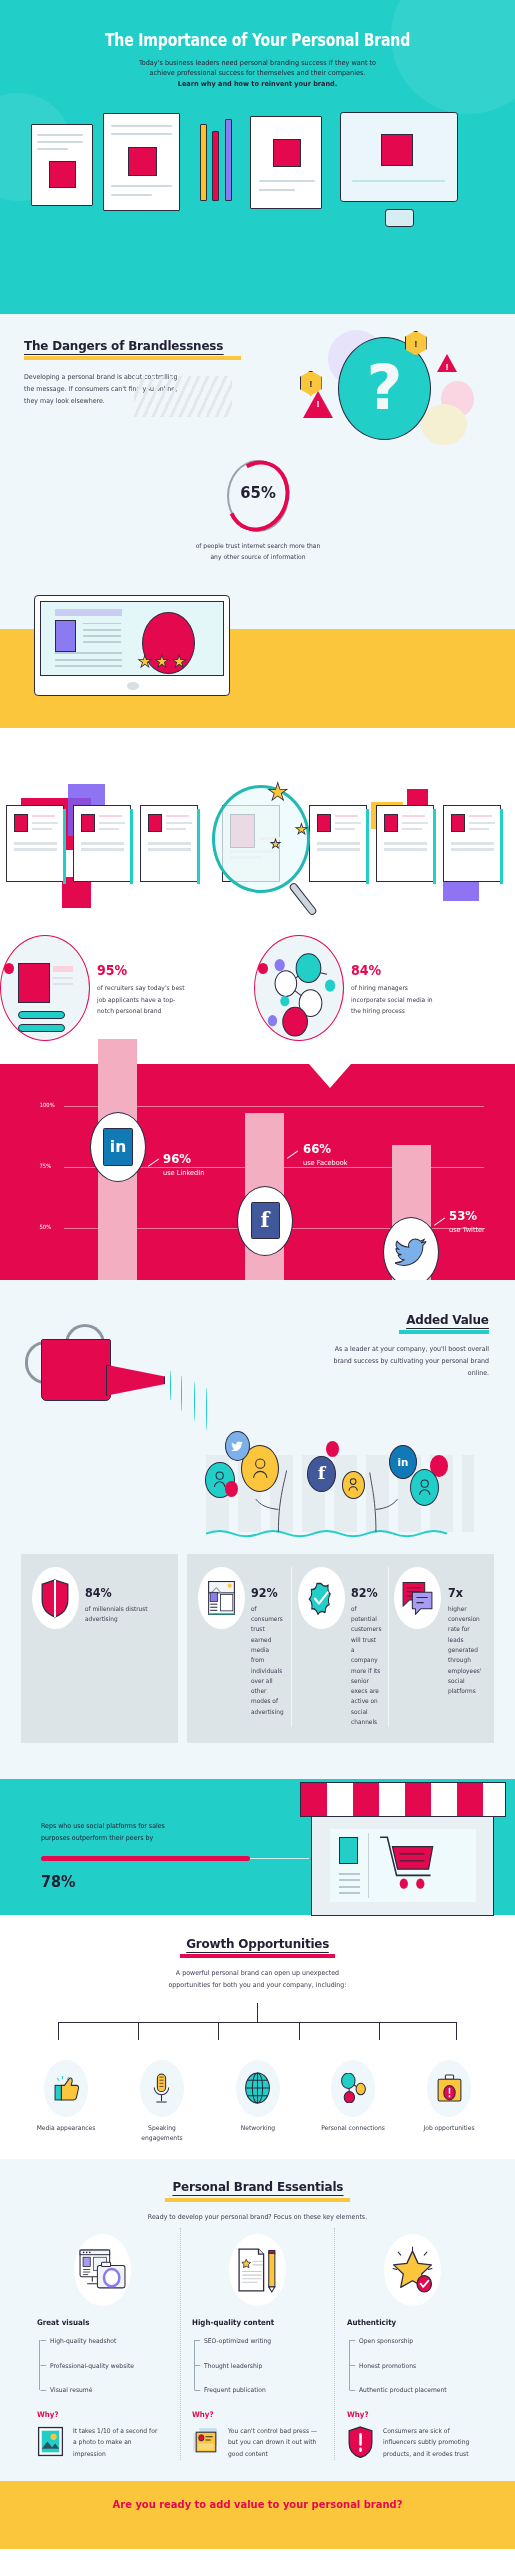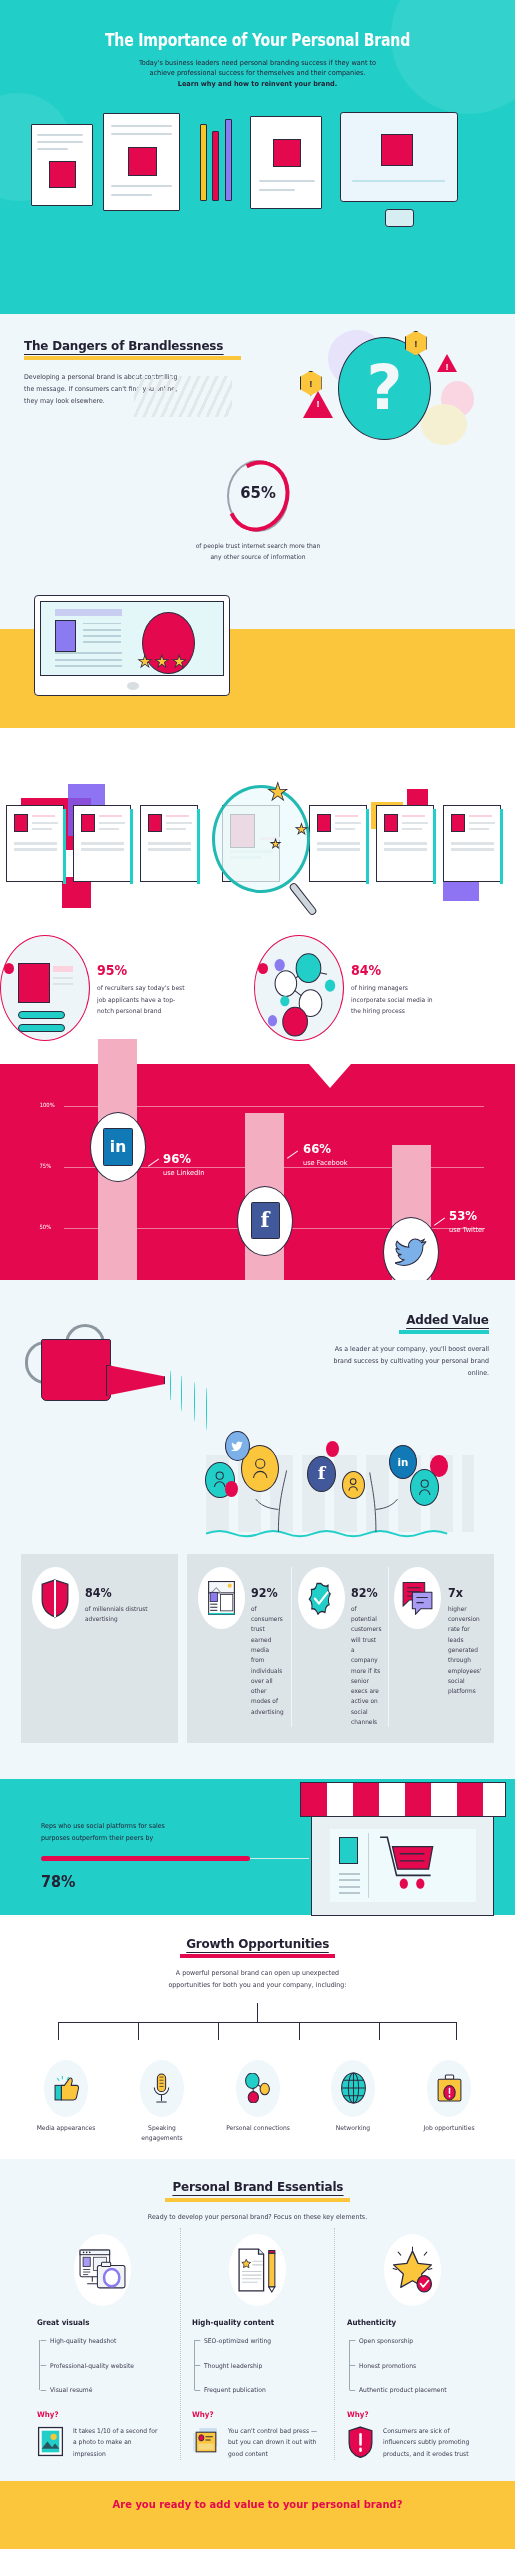--- a/index.html
+++ b/index.html
@@ -827,39 +827,39 @@
             <rect x="14" y="2" width="16" height="34" rx="8" fill="#fbc53c" stroke="#2b2a3f" stroke-width="2"></rect>
             <path d="M18 8 h8 M18 14 h8 M18 20 h8 M18 26 h8" stroke="#2b2a3f" stroke-width="1.4"></path>
             <path d="M8 28 a14 14 0 0028 0" fill="none" stroke="#2b2a3f" stroke-width="2"></path>
             <path d="M22 42 v12 M12 56 h20" stroke="#2b2a3f" stroke-width="2"></path>
           </svg>
         </div>
         <div class="lab">Speaking engagements</div>
       </div>
       <div class="opp">
         <div class="circ">
+          <svg width="27" height="32" viewBox="0 0 52 62">
+            <ellipse cx="26" cy="31" rx="23" ry="29" fill="#22cfc8" stroke="#2b2a3f" stroke-width="2"></ellipse>
+            <ellipse cx="26" cy="31" rx="10" ry="29" fill="none" stroke="#2b2a3f" stroke-width="2"></ellipse>
+            <path d="M26 2 v58 M3 31 h46 M6 16 h40 M6 46 h40" stroke="#2b2a3f" stroke-width="2"></path>
+          </svg>
+        </div>
+        <div class="lab">Networking</div>
+      </div>
+      <div class="opp">
+        <div class="circ">
           <svg width="27" height="30" viewBox="0 0 52 58">
             <line x1="17" y1="16" x2="37" y2="30" stroke="#2b2a3f" stroke-width="2"></line>
             <line x1="17" y1="16" x2="18" y2="44" stroke="#2b2a3f" stroke-width="2"></line>
             <ellipse cx="16" cy="15" rx="13" ry="15" fill="#22cfc8" stroke="#2b2a3f" stroke-width="2"></ellipse>
             <ellipse cx="40" cy="31" rx="9" ry="11" fill="#fbc53c" stroke="#2b2a3f" stroke-width="2"></ellipse>
             <ellipse cx="18" cy="47" rx="10" ry="11" fill="#e4094f" stroke="#2b2a3f" stroke-width="2"></ellipse>
           </svg>
         </div>
         <div class="lab">Personal connections</div>
-      </div>
-      <div class="opp">
-        <div class="circ">
-          <svg width="27" height="32" viewBox="0 0 52 62">
-            <ellipse cx="26" cy="31" rx="23" ry="29" fill="#22cfc8" stroke="#2b2a3f" stroke-width="2"></ellipse>
-            <ellipse cx="26" cy="31" rx="10" ry="29" fill="none" stroke="#2b2a3f" stroke-width="2"></ellipse>
-            <path d="M26 2 v58 M3 31 h46 M6 16 h40 M6 46 h40" stroke="#2b2a3f" stroke-width="2"></path>
-          </svg>
-        </div>
-        <div class="lab">Networking</div>
       </div>
       <div class="opp">
         <div class="circ">
           <svg width="27" height="29" viewBox="0 0 52 56">
             <rect x="18" y="2" width="16" height="8" rx="2" fill="#fff" stroke="#2b2a3f" stroke-width="2"></rect>
             <rect x="4" y="10" width="44" height="42" rx="3" fill="#fbc53c" stroke="#2b2a3f" stroke-width="2"></rect>
             <ellipse cx="26" cy="36" rx="11" ry="14" fill="#e4094f" stroke="#2b2a3f" stroke-width="2"></ellipse>
             <path d="M26 28 v9 M26 42 v2" stroke="#fff" stroke-width="3" stroke-linecap="round"></path>
           </svg>
         </div>

